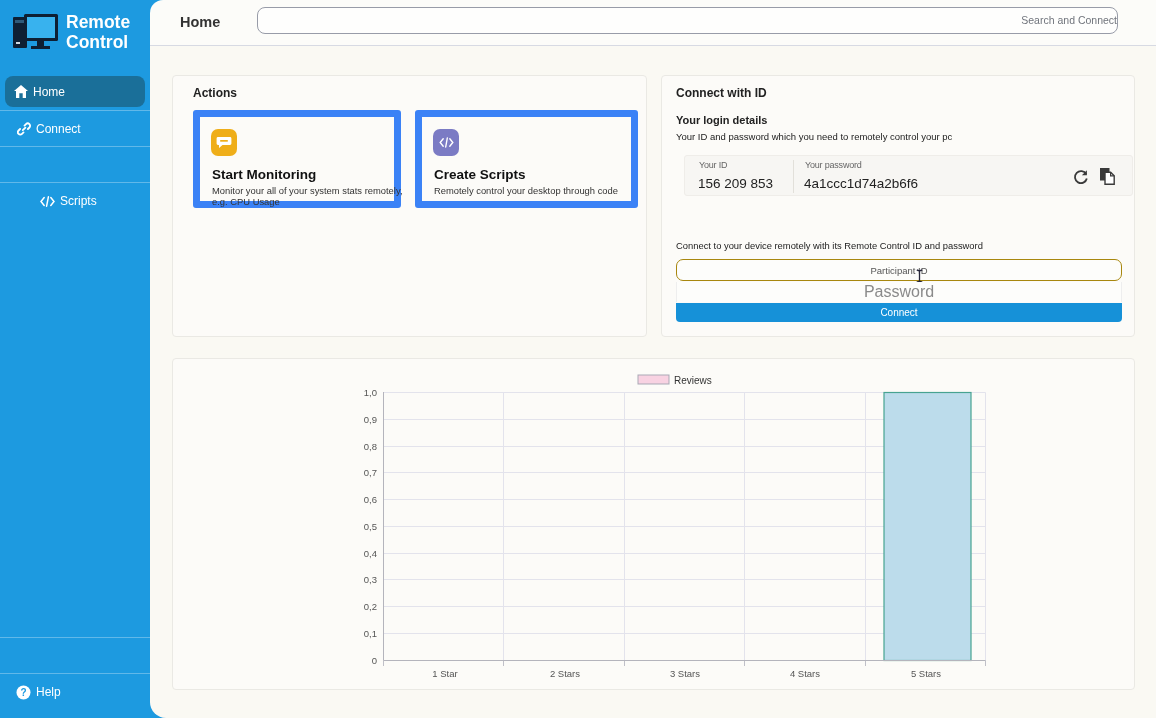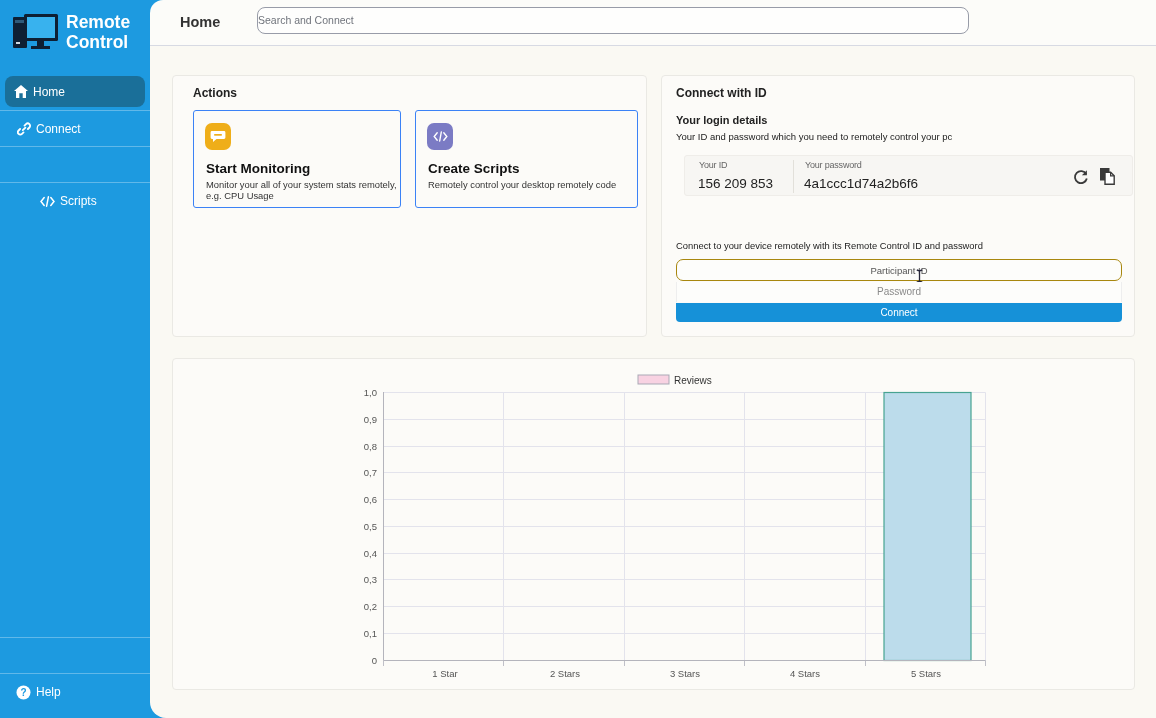--- a/index.html
+++ b/index.html
@@ -12,46 +12,46 @@
 .logo-text { position:absolute; left:66px; top:13px; color:#fff; font-size:17.5px; font-weight:bold; line-height:19.5px; }
 .menu-item { position:absolute; left:0; width:150px; height:33px; color:#fff; font-size:12px; display:flex; align-items:center; }
 .menu-item .ic { width:15px; margin-left:16px; margin-right:5px; display:flex; justify-content:center; }
 .menu-item.active { left:5px; width:140px; height:31px; background:#1a6f99; border-radius:8px; }
 .menu-item.active .ic { margin-left:8px; }
 .sep { position:absolute; left:0; width:150px; height:1px; background:rgba(255,255,255,0.3); }
 
 
 .topbar { position:absolute; left:150px; top:0; width:1006px; height:46px; background:#fcfcf9; border-top-left-radius:13px; border-bottom:1px solid #d7dae3; }
 .topbar .title { position:absolute; left:30px; top:14px; font-size:14.5px; font-weight:bold; color:#333; }
-.search { position:absolute; left:107px; top:7px; width:712px; height:27px; border:1px solid #989ca8; border-radius:8px; background:#fefefd; color:#70747c; font-size:10.5px; text-align:left; line-height:25px; }
+.search { position:absolute; left:107px; top:7px; width:861px; height:27px; border:1px solid #989ca8; border-radius:8px; background:#fefefd; color:#70747c; font-size:10.5px; text-align:right; line-height:25px; }
 
 
 .content { position:absolute; left:150px; top:46px; width:1006px; height:672px; background:#faf9f3; border-bottom-left-radius:16px; }
 .card { position:absolute; background:#fcfbf8; border:1px solid #eae9e4; border-radius:4px;padding-left:20px; }
 .card-actions { left:22px; top:29px; width:475px; height:262px; }
 .card-connect { left:511px; top:29px; width:474px; height:262px; }
 .card-chart { left:22px; top:312px; width:963px; height:332px; }
 .card-title { position:absolute; left:20px; top:10px; font-size:12px; font-weight:bold; color:#222; }
 
 
-.tile { position:absolute; top:34px; height:98px; border:1px solid #3b82f6; border-radius:3px; }
+.tile { position:absolute; top:34px; height:98px; border:7px solid #3b82f6; border-radius:3px; }
 .tile .ticon { position:absolute; left:11px; top:12px; width:26px; height:27px; border-radius:7px; display:flex; align-items:center; justify-content:center; }
 .tile .ttitle { position:absolute; left:12px; top:50px; font-size:13.5px; font-weight:bold; color:#111; }
 .tile .tdesc { position:absolute; left:12px; top:69px; font-size:9.4px; color:#333; line-height:10.5px; white-space:nowrap; }
 
 
 .card-connect .card-title { left:14px; }
 .cc-sub { position:absolute; left:14px; top:38px; font-size:11px; font-weight:bold; color:#222; }
 .cc-desc { position:absolute; left:14px; top:55px; font-size:9.5px; color:#222; }
 .login-box { position:absolute; left:14px; top:79px; width:449px; height:41px; background:#f7f6f3; border:1px solid #efede9; border-radius:3px;margin-left:8px; }
 .lb-label { position:absolute; top:4px; font-size:9px; letter-spacing:-0.2px; color:#666; }
 .lb-value { position:absolute; top:20px; font-size:13.5px; color:#222; }
 .cc-desc2 { position:absolute; left:14px; top:164px; font-size:9.4px; color:#222; }
 .inp-participant { position:absolute; left:14px; top:183px; width:446px; height:22px; border:1.5px solid #a8870e; border-radius:7px; background:#fdfdfb; text-align:center; font-size:9.5px; color:#555; line-height:21px; }
-.inp-password { position:absolute; left:14px; top:206px; width:446px; height:20px; background:#fdfdfb; border-left:1px solid #eee; border-right:1px solid #eee; text-align:center; font-size:10px; color:#8a8a8a; line-height:20px; }
+.inp-password { position:absolute; left:14px; top:206px; width:446px; height:20px; background:#fdfdfb; border-left:1px solid #eee; border-right:1px solid #eee; text-align:center; font-size:16px; color:#8a8a8a; line-height:20px; }
 .btn-connect { position:absolute; left:14px; top:227px; width:446px; height:19px; background:#1691d8; border-radius:0 0 4px 4px; text-align:center; font-size:10px; color:#fff; line-height:19px; }
 </style>
 </head>
 <body>
 
 <div class="sidebar">
 
   <svg class="logo" width="50" height="38" viewBox="0 0 50 38">
     <rect x="3" y="4" width="14" height="31" rx="1" fill="#0e1f33"></rect>
     <rect x="5" y="7" width="10" height="3" fill="#2e5a7a"></rect>
@@ -131,21 +131,21 @@
       <div class="ticon" style="background:#7b7bc4;">
         <svg width="15" height="11" viewBox="0 0 15 11">
             <g stroke="#fff" stroke-width="1.4" fill="none" stroke-linecap="round">
               <path d="M4.2 1.8 L1.2 5.5 L4.2 9.2"></path>
               <path d="M10.8 1.8 L13.8 5.5 L10.8 9.2"></path>
               <path d="M8.3 1 L6.7 10"></path>
             </g>
           </svg>
       </div>
       <div class="ttitle">Create Scripts</div>
-      <div class="tdesc">Remotely control your desktop remotely code</div>
+      <div class="tdesc">Remotely control your desktop through code</div>
     </div>
   </div>
 
   <div class="card card-connect">
     <div class="card-title">Connect with ID</div>
     <div class="cc-sub">Your login details</div>
     <div class="cc-desc">Your ID and password which you need to remotely control your pc</div>
     <div class="login-box">
       <div class="lb-label" style="left:14px;">Your ID</div>
       <div class="lb-value" style="left:13px;">156 209 853</div>

